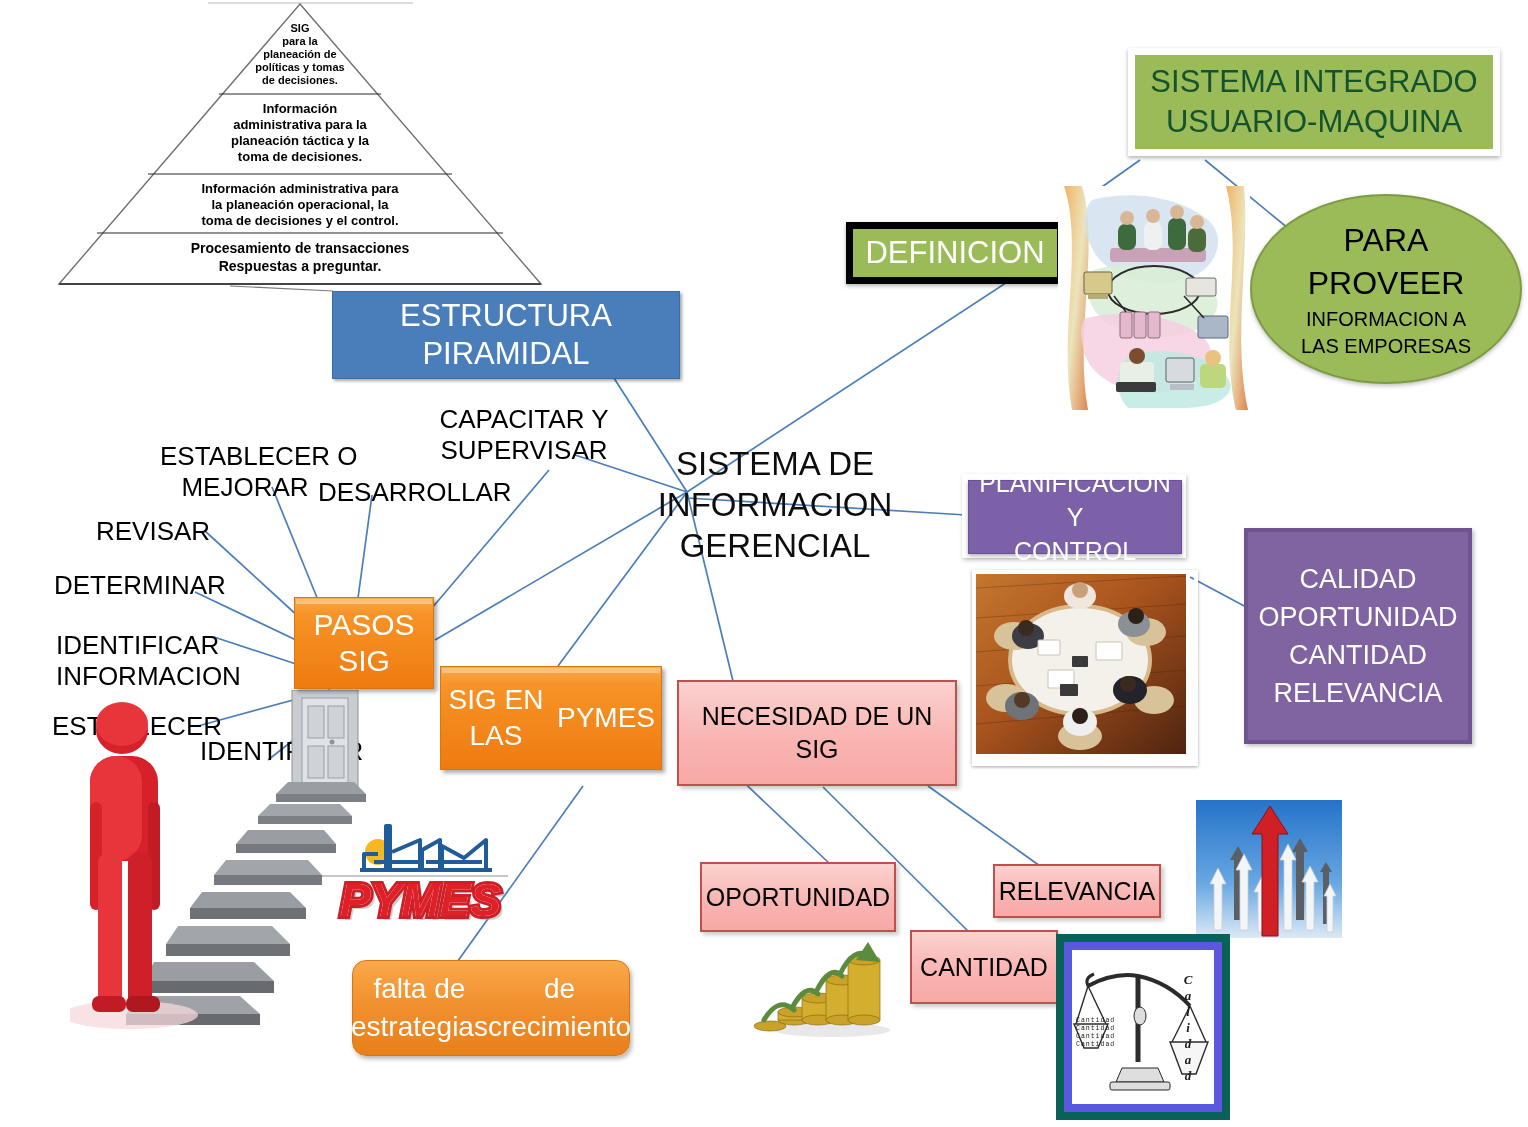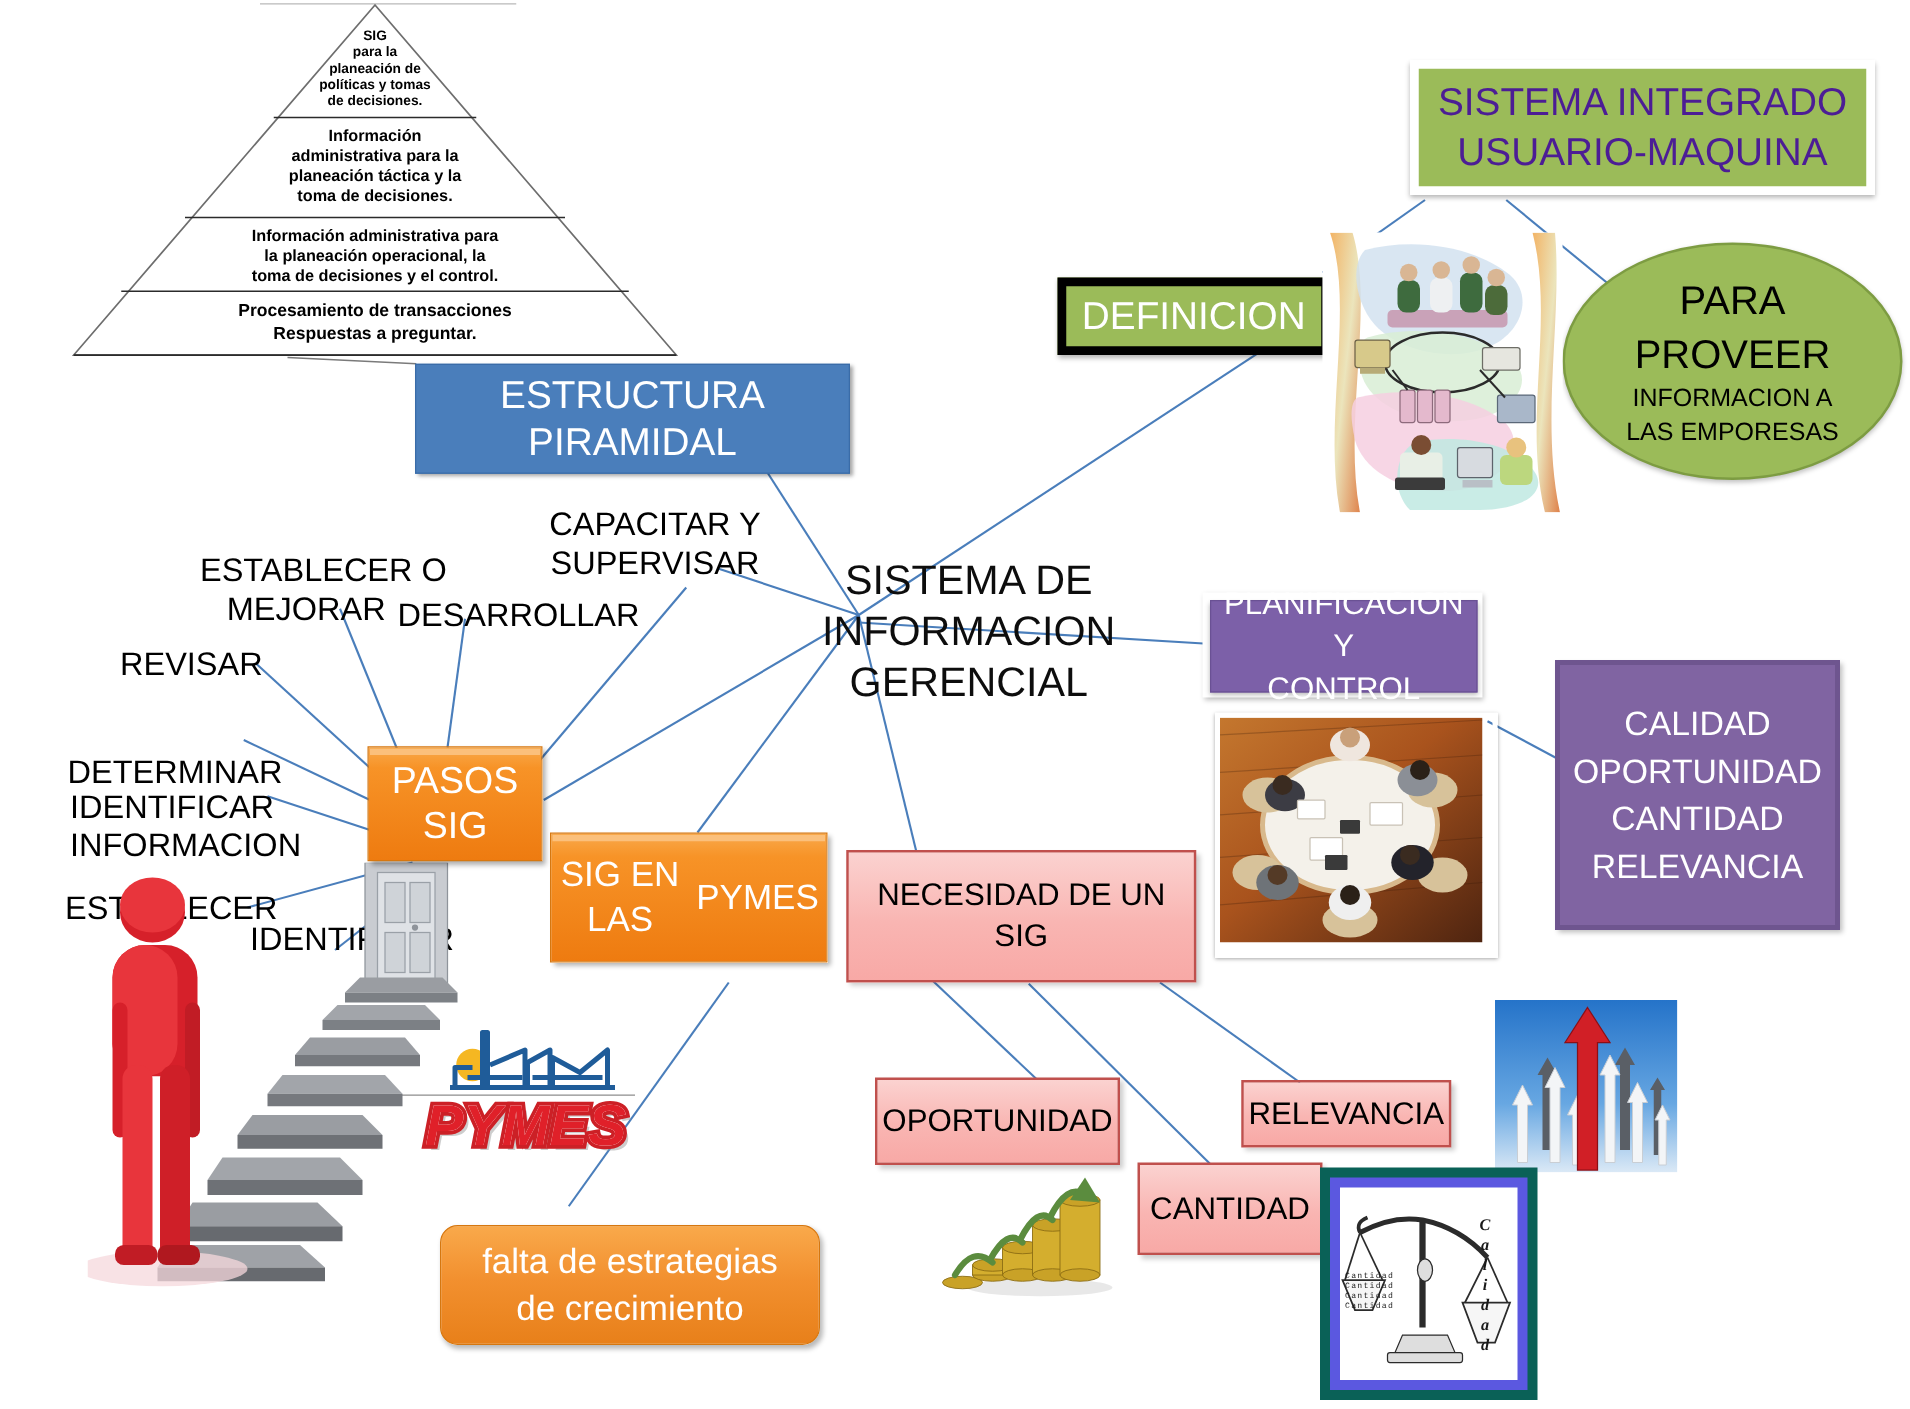--- a/index.html
+++ b/index.html
@@ -23,21 +23,21 @@
   .pyr-txt{font-family:"Liberation Sans",sans-serif;font-weight:bold;fill:#000;text-anchor:middle;}
 
   
   .box{display:flex;align-items:center;justify-content:center;text-align:center;}
   .box span{display:block;width:100%;}
 
   .box-blue{background:#4A7EBB;border:1px solid #3a6ca8;color:#fff;
             font-size:31px;line-height:38px;
             box-shadow:2px 2px 3px rgba(0,0,0,.35);}
 
-  .box-green{background:#9BBB59;color:#4c1d95;font-size:31px;line-height:40px;
+  .box-green{background:#9BBB59;color:#14532d;font-size:31px;line-height:40px;
              border:7px solid #fff;box-shadow:0 2px 4px rgba(0,0,0,.30);}
   .box-green-sm{background:#9BBB59;color:#fff;font-size:31px;line-height:36px;
              border:7px solid #000000;box-shadow:0 2px 4px rgba(0,0,0,.30);}
 
   .ellipse-green{background:#9BBB59;border:2px solid #7d9c42;border-radius:50%;
                  color:#000000;display:flex;flex-direction:column;align-items:center;
                  justify-content:center;text-align:center;
                  box-shadow:0 2px 4px rgba(0,0,0,.25);}
   .ellipse-green .big{font-size:32px;line-height:43px;}
   .ellipse-green .small{font-size:20px;line-height:25px;margin-top:2px;}
@@ -304,21 +304,21 @@
   </div>
 
   <div class="node plain" style="left:318px;top:477px;width:166px;">
     <div>DESARROLLAR</div>
   </div>
 
   <div class="node plain left" style="left:96px;top:516px;width:160px;">
     <div>REVISAR</div>
   </div>
 
-  <div class="node plain left" style="left:54px;top:570px;width:190px;margin-top:32px;">
+  <div class="node plain left" style="left:54px;top:570px;width:190px;">
     <div>DETERMINAR</div>
   </div>
 
   <div class="node plain left" style="left:56px;top:630px;width:200px;">
     <div>IDENTIFICAR</div>
     <div>INFORMACION</div>
   </div>
 
   <div class="node plain left" style="left:52px;top:711px;width:170px;">
     <div>ESTABLECER</div>
@@ -416,21 +416,21 @@
   <div class="node box box-orange" style="left:294px;top:597px;width:140px;height:92px;flex-direction:column;position:absolute;">
     <span style="font-size:30px;">PASOS</span>
     <span style="font-size:30px;">SIG</span>
   </div>
 
   <div class="node box box-orange" style="left:440px;top:666px;width:222px;height:104px;flex-direction:row;position:absolute;">
     <span>SIG EN LAS</span>
     <span>PYMES</span>
   </div>
 
-  <div class="node box box-orange-round" style="left:352px;top:980px;width:304px;height:96px;flex-direction:column;">
+  <div class="node box box-orange-round" style="left:352px;top:960px;width:278px;height:96px;flex-direction:row;">
     <span>falta de estrategias</span>
     <span>de crecimiento</span>
   </div>
 
   <div class="node box box-pink" style="left:677px;top:680px;width:280px;height:106px;flex-direction:column;">
     <span>NECESIDAD DE UN</span>
     <span>SIG</span>
   </div>
 
   <div class="node box box-pink" style="left:700px;top:862px;width:196px;height:70px;">

